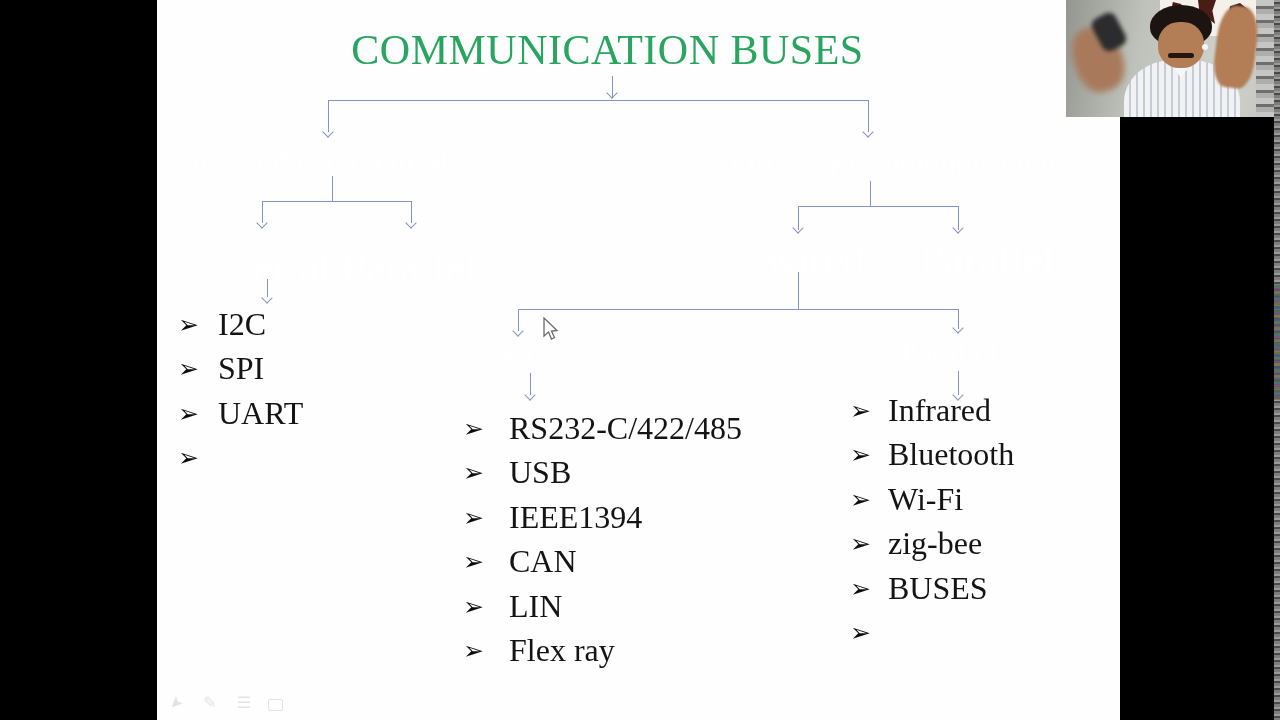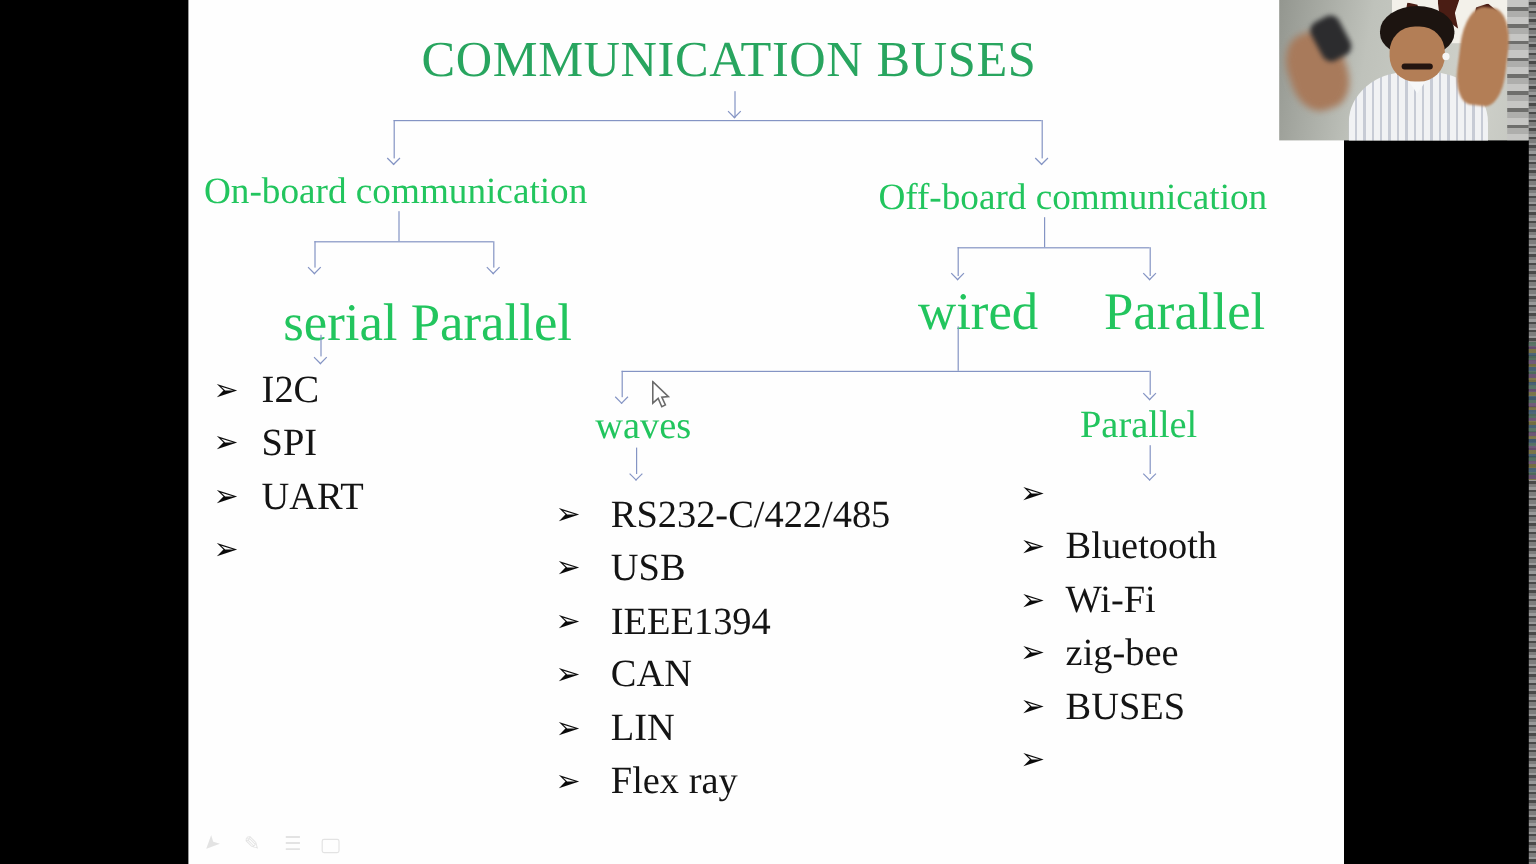--- a/index.html
+++ b/index.html
@@ -6,21 +6,21 @@
   body{
     width:1280px;height:720px;background:#000;position:relative;overflow:hidden;
     font-family:"Liberation Serif",serif;
   }
   .stage{position:absolute;left:0;top:0;width:1280px;height:720px;}
   .slide{position:absolute;left:157px;top:0;width:963px;height:720px;background:#fefefe;}
   .title{
     position:absolute;left:350px;top:26px;width:515px;text-align:center;
     font-size:42px;color:#28a55f;letter-spacing:.5px;white-space:nowrap;
   }
-  .lbl{position:absolute;color:#22c55e;white-space:nowrap;}
+  .lbl{position:absolute;color:#ffffff;white-space:nowrap;}
   .lbl-node{font-size:31px;}
   .lbl-mid{font-size:44px;}
   .lbl-leafhead{font-size:32px;}
   .ln{position:absolute;background:#8494c4;}
   .ln.h{height:1px;}
   .ln.v{width:1px;}
   .chev{
     position:absolute;width:7px;height:7px;
     border-right:1px solid #8494c4;border-bottom:1px solid #8494c4;
     transform:rotate(45deg);
@@ -187,20 +187,21 @@
       </div>
     <div class="li">
         <span class="blt">➢</span>
         <span class="itm">Flex ray</span>
       </div>
   </div>
 
   <div class="list list-wireless" style="left:850px;top:388px;">
     <div class="li">
         <span class="blt">➢</span>
+        <span class="itm">Infrared</span>
       </div>
     <div class="li">
         <span class="blt">➢</span>
         <span class="itm">Bluetooth</span>
       </div>
     <div class="li">
         <span class="blt">➢</span>
         <span class="itm">Wi-Fi</span>
       </div>
     <div class="li">

